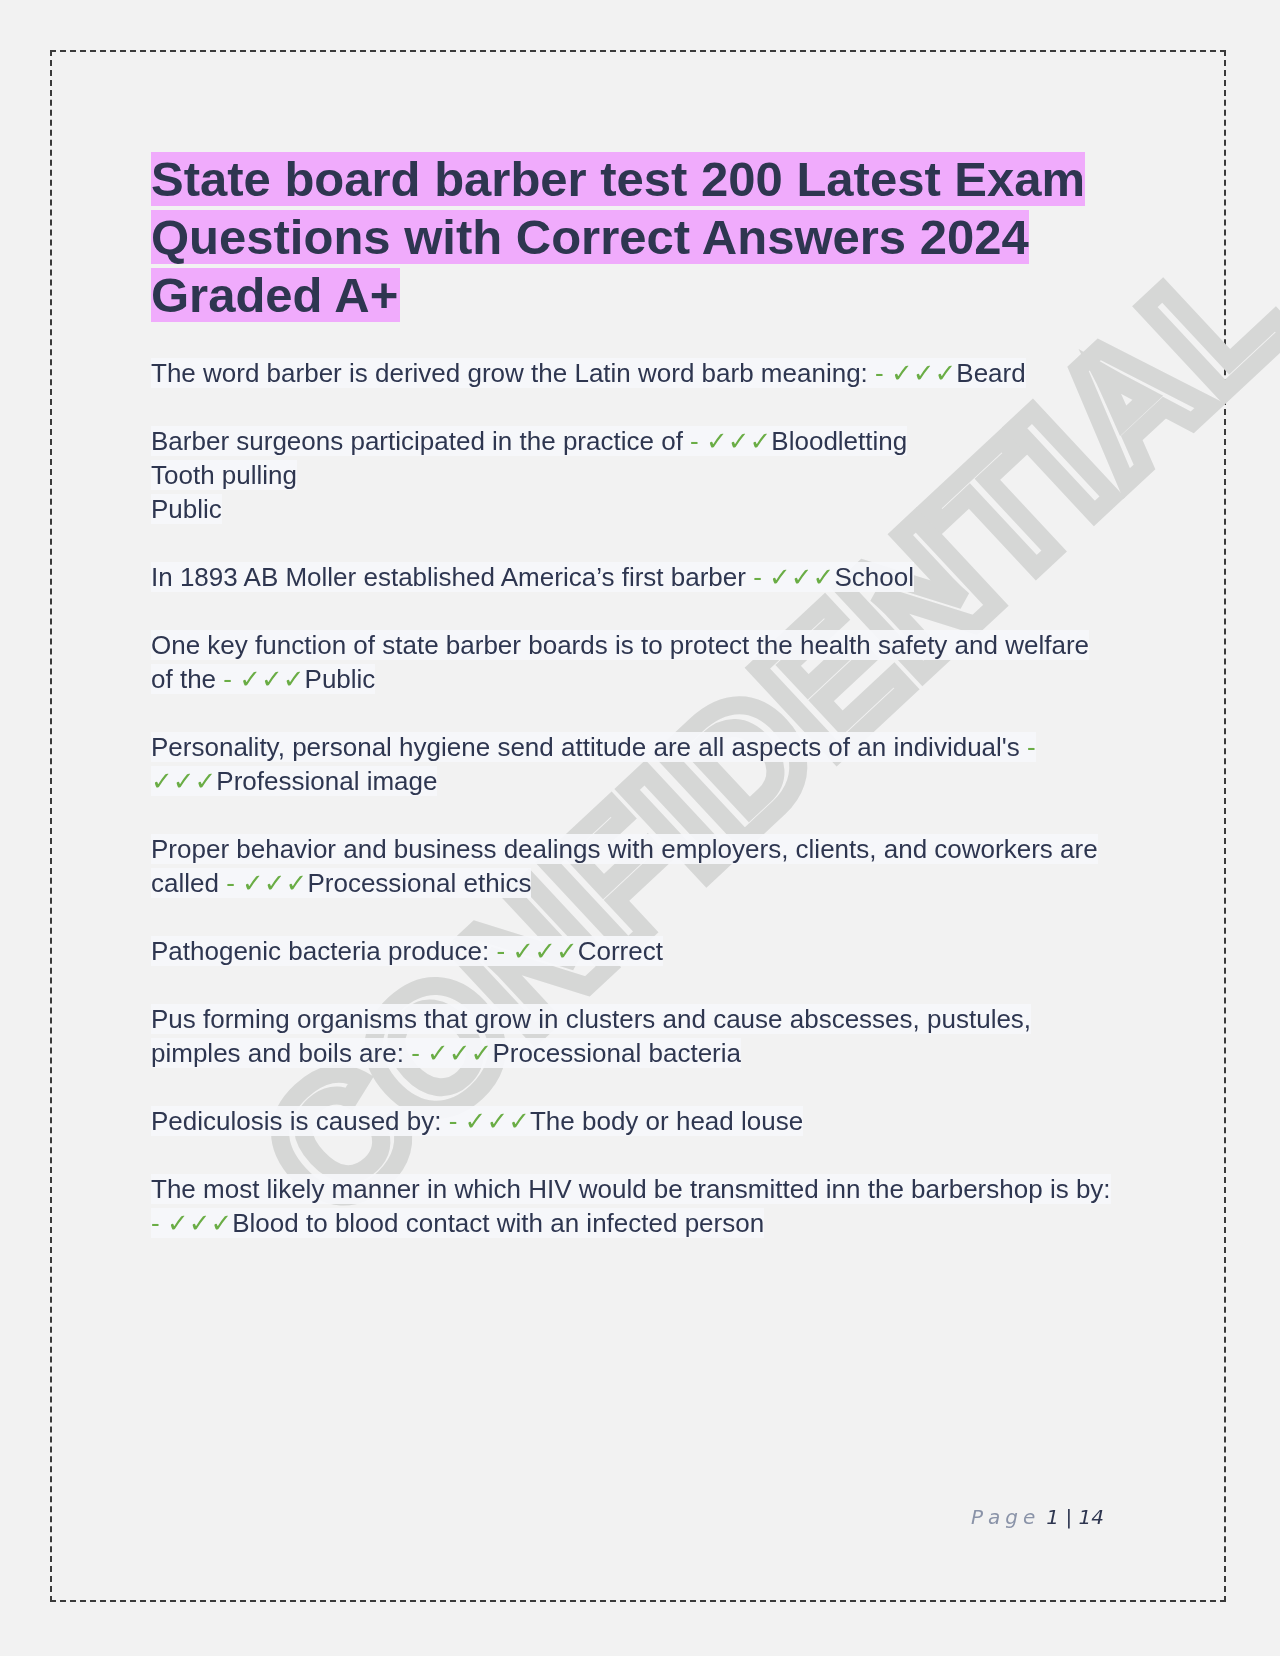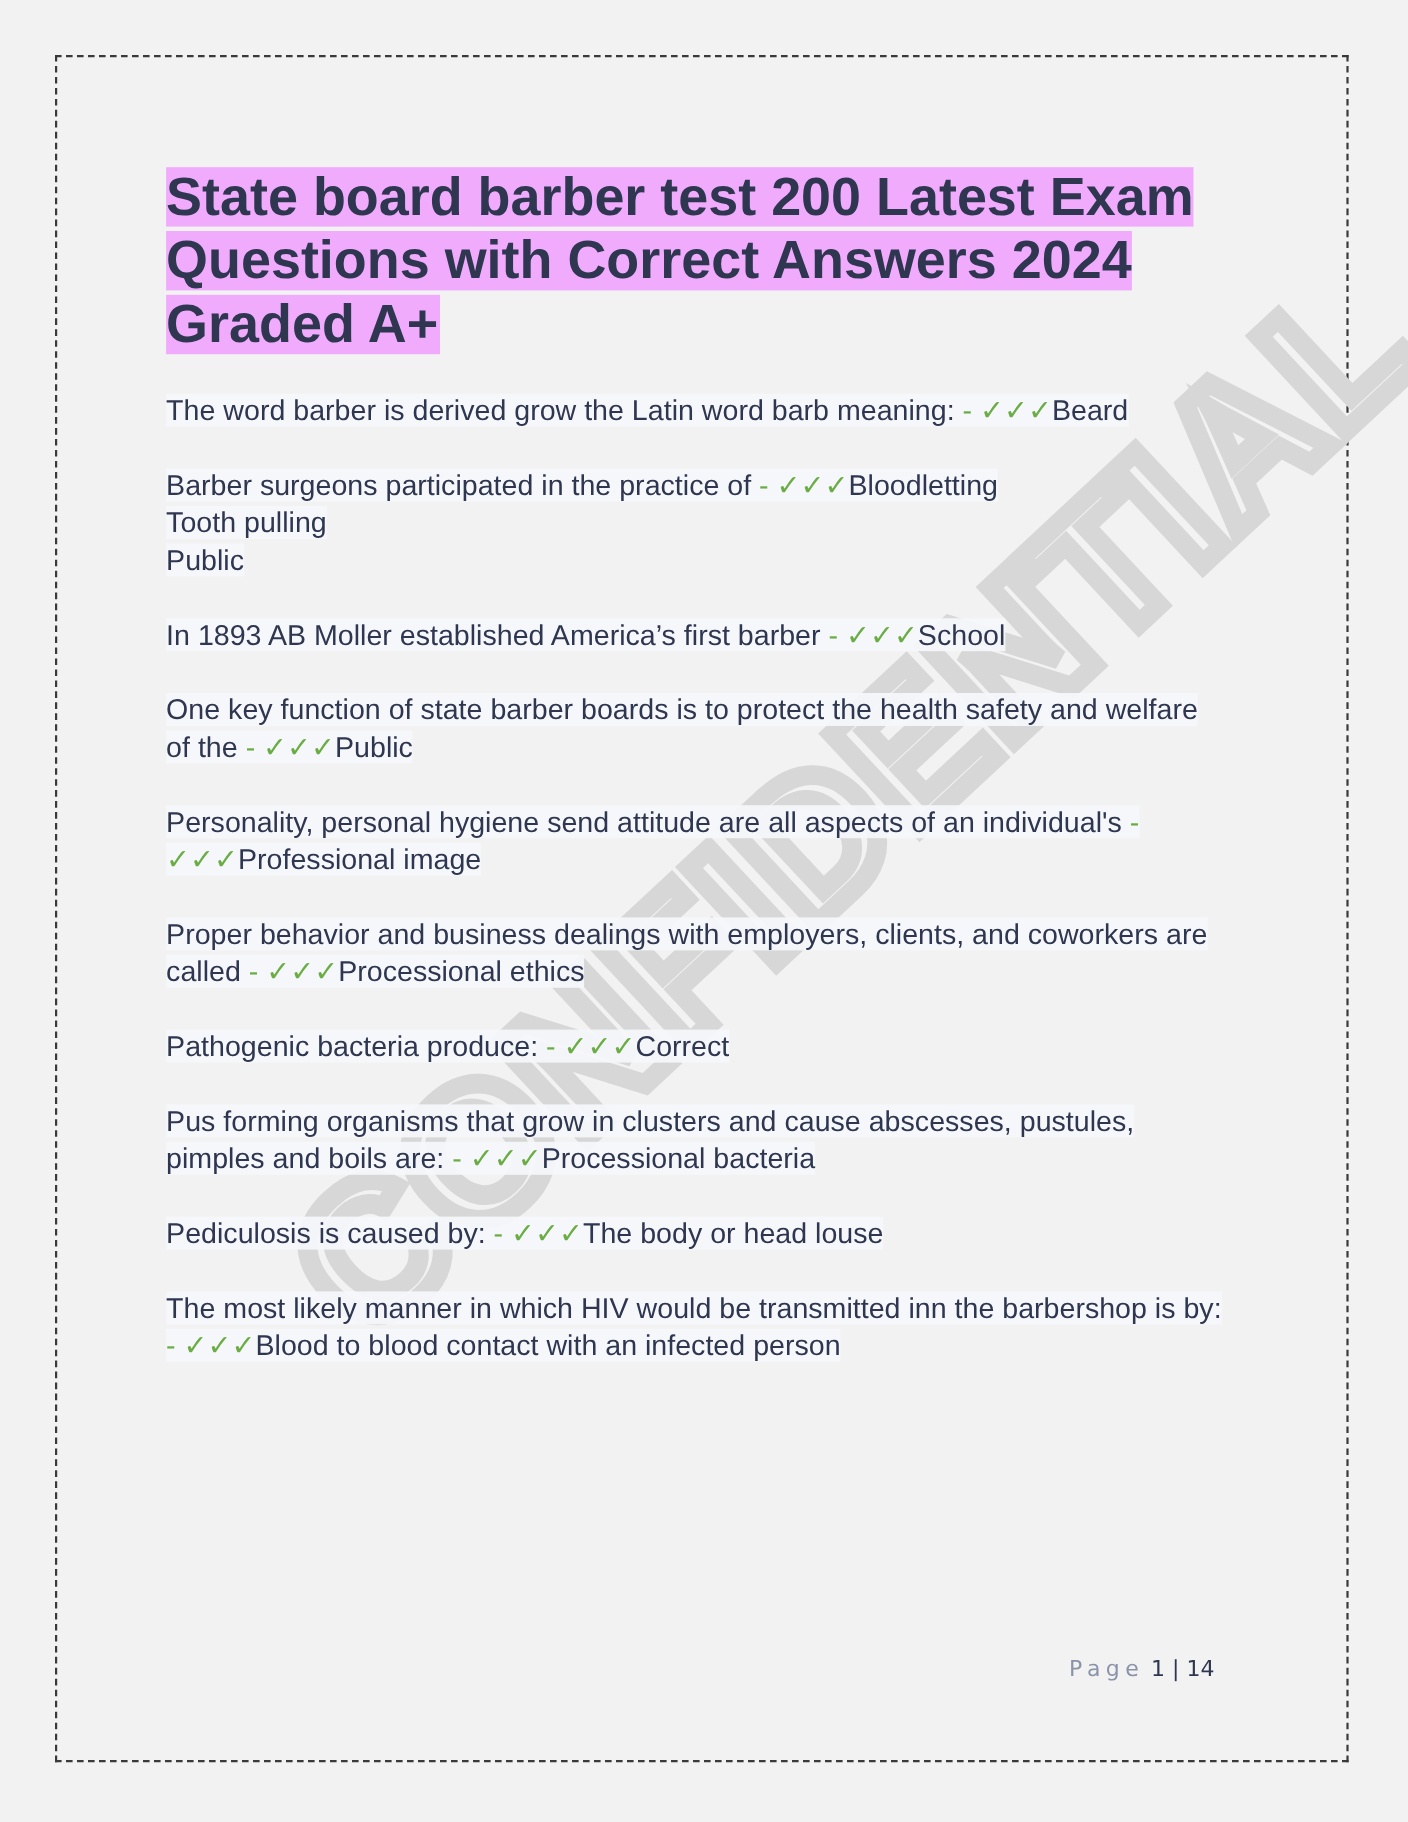--- a/index.html
+++ b/index.html
@@ -60,20 +60,21 @@
   .qa p { margin: 0 0 34px 0; }
   .qa .hl { background: rgba(246,247,251,0.92); }
   .qa .mark { color: #6aad45; }
   .footer {
     position: absolute;
     right: 176px; top: 1505px;
     font-family: "DejaVu Sans", sans-serif;
     font-size: 20px;
     color: #2e3650;
     z-index: 1;
+    font-style: italic;
   }
   .footer .page-word {
     color: #8a93a8;
     letter-spacing: 5px;
     margin-right: 6px;
   }
 </style>
 </head>
 <body>
 

